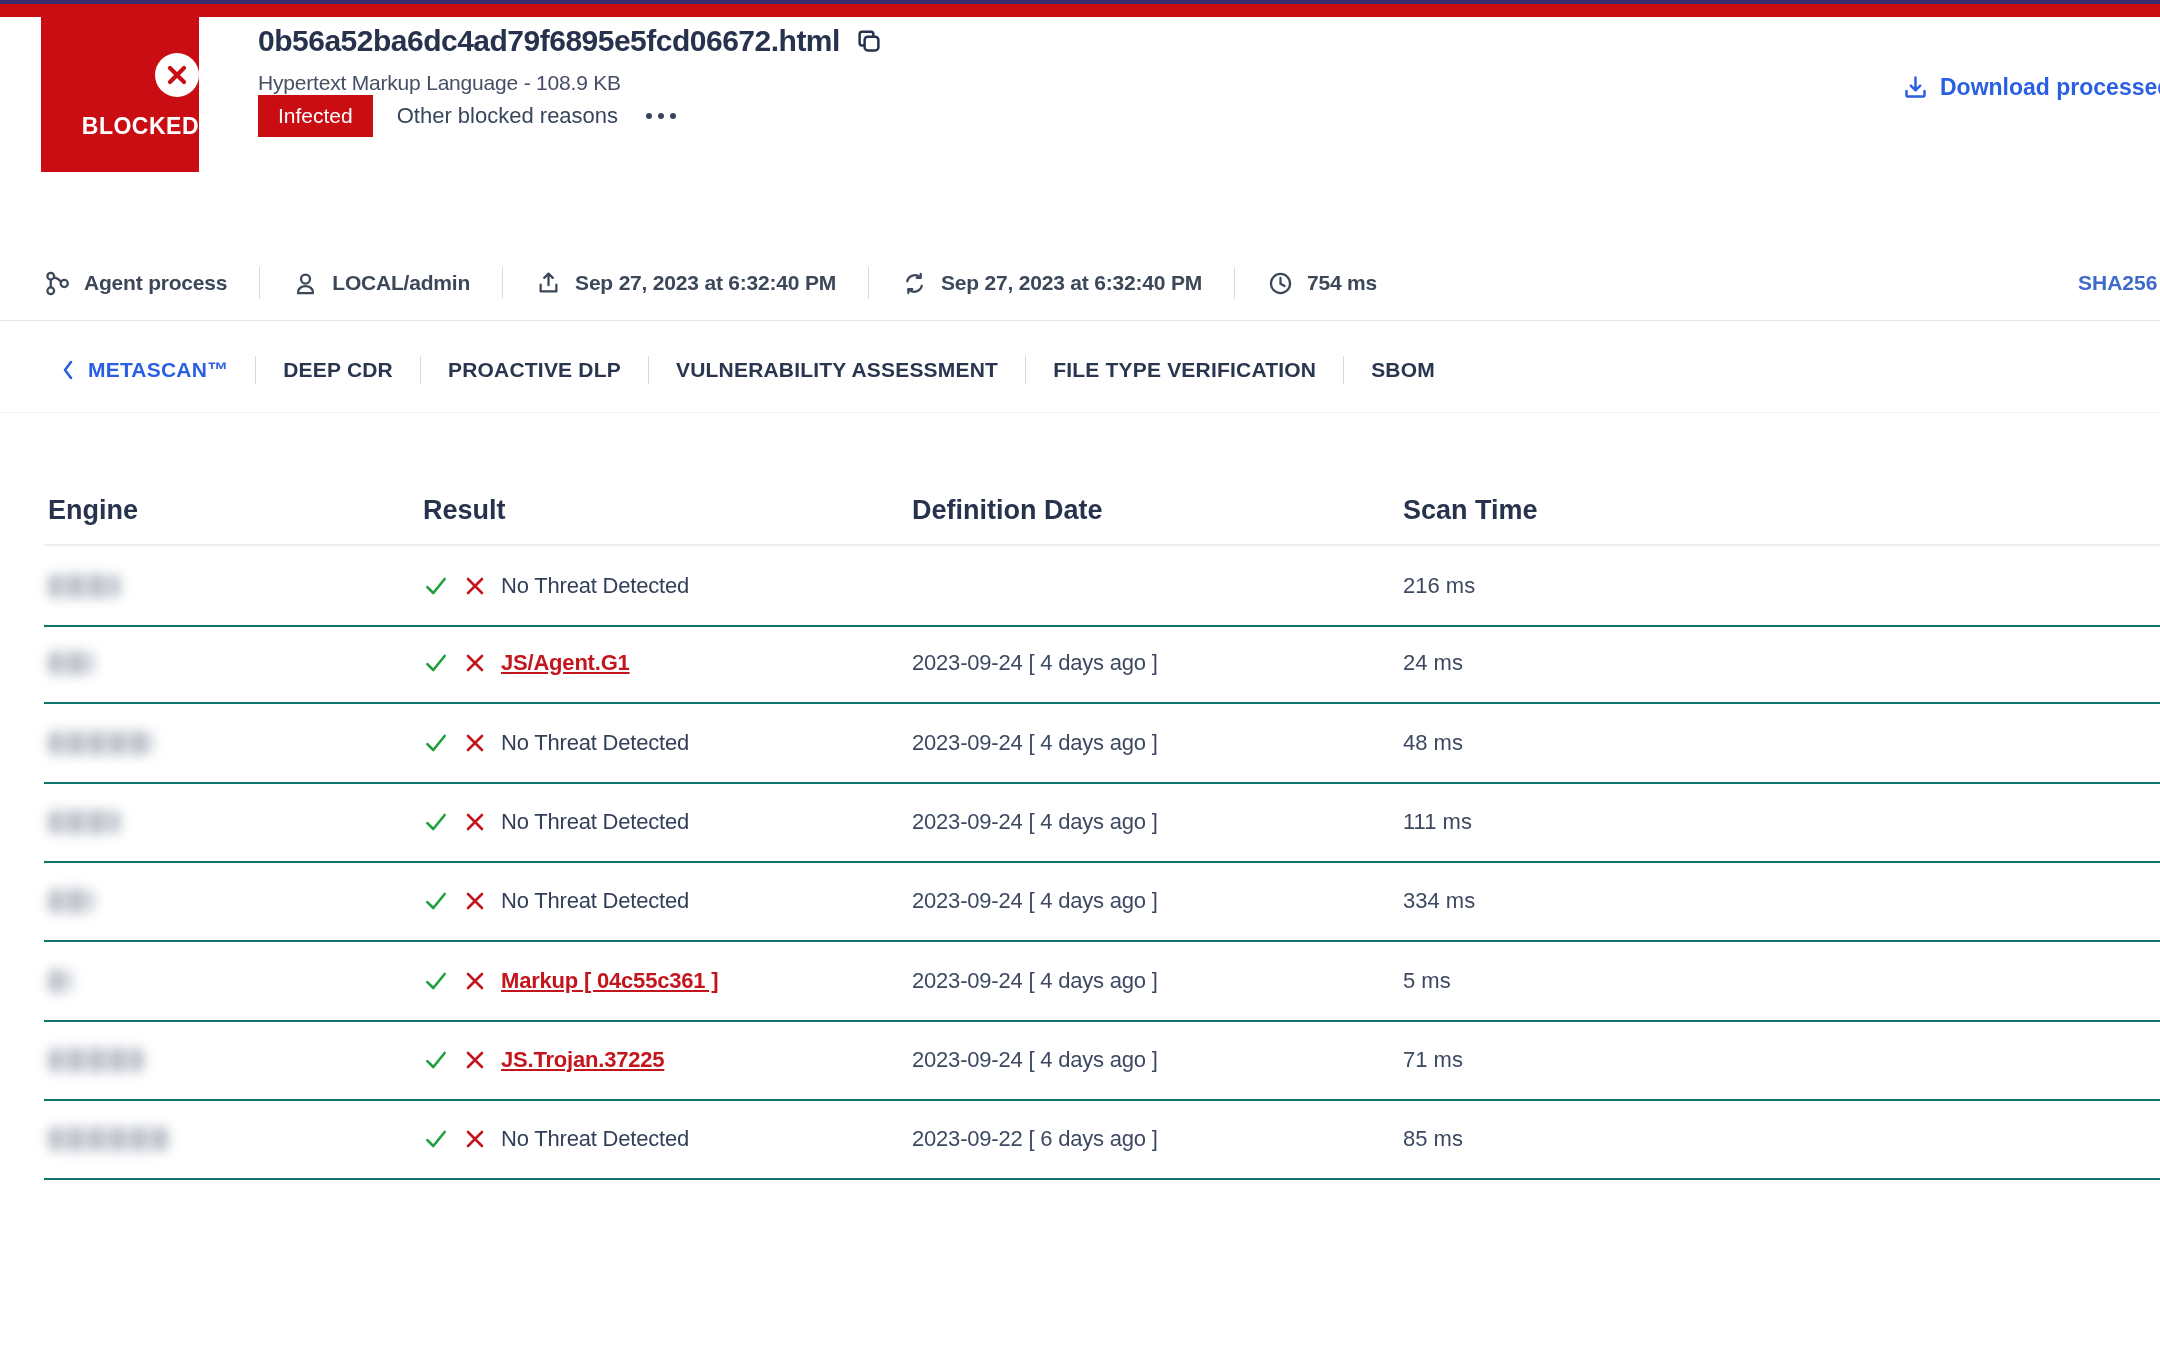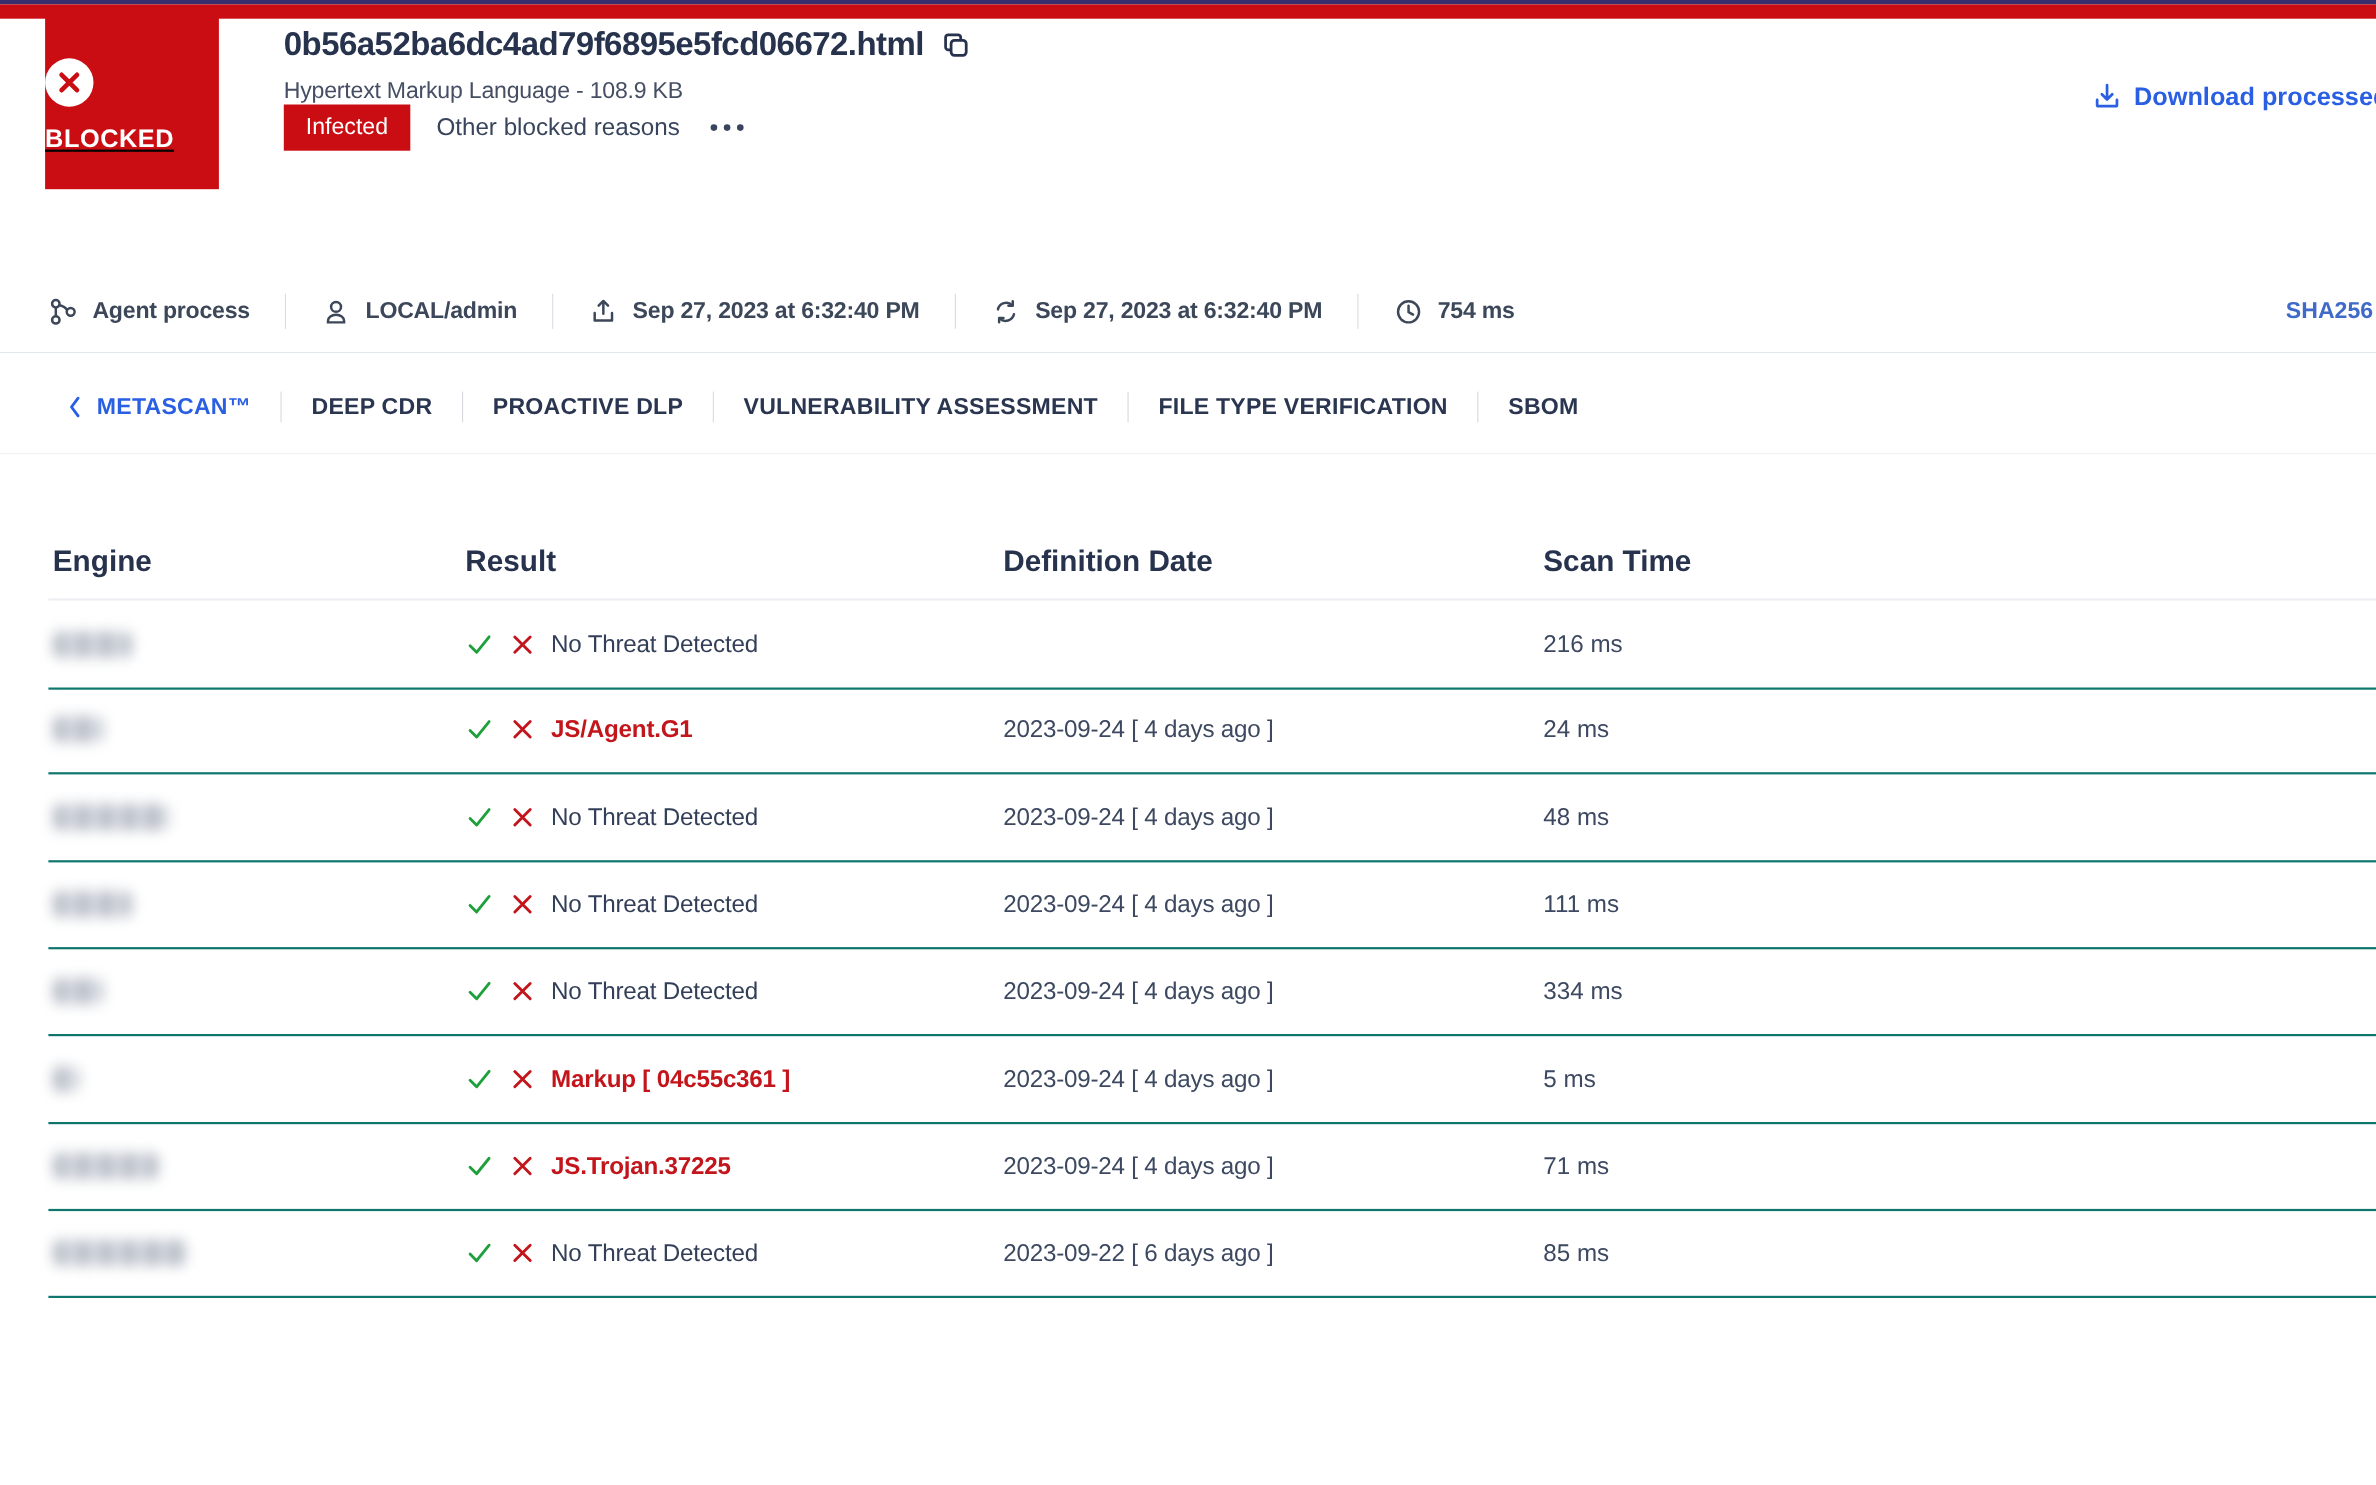--- a/index.html
+++ b/index.html
@@ -8,21 +8,21 @@
     background:#ffffff;font-family:"Liberation Sans",sans-serif;
     -webkit-font-smoothing:antialiased;
   }
   
   .top-accent{position:absolute;left:0;top:0;width:2160px;height:4px;background:#3a2d6e;}
   .top-red{position:absolute;left:0;top:4px;width:2160px;height:13px;background:#c90d12;}
 
   
   .blocked-badge{
     position:absolute;left:41px;top:14px;width:158px;height:158px;background:#c90d12;
-    display:flex;flex-direction:column;align-items:flex-start;justify-content:center;gap:16px;text-decoration:underline;
+    display:flex;flex-direction:column;align-items:flex-end;justify-content:center;gap:16px;
   }
   .blocked-circle{
     width:44px;height:44px;border-radius:50%;background:#ffffff;
     display:flex;align-items:center;justify-content:center;margin-top:6px;
   }
   .blocked-label{color:#ffffff;font-size:23px;font-weight:bold;letter-spacing:.5px;}
 
   
   .file-header{position:absolute;left:258px;top:24px;}
   .filename-row{display:flex;align-items:center;gap:14px;}
@@ -78,21 +78,21 @@
   }
   .row:first-child{border-top:2px solid #eceef1;}
   .cell{position:absolute;top:0;height:79px;display:flex;align-items:center;font-size:22px;color:#333f58;}
   .blob{
     position:absolute;left:4px;top:28px;height:24px;border-radius:7px;opacity:.55;
     background:repeating-linear-gradient(90deg,#7d8798 0 13px,#c2c8d2 13px 21px);
     filter:blur(6px);
   }
   .result-wrap{left:379px;gap:14px;}
   .result-text{letter-spacing:-0.2px;}
-  .row.infected .result-text{color:#c3161c;font-weight:bold;}
+  .row.infected .result-text{color:#c3161c;font-weight:bold;text-decoration:underline;}
   .cell.date{left:868px;color:#3d4961;letter-spacing:-0.2px;}
   .cell.time{left:1359px;color:#3d4961;}
   .row .icon-check,.row .icon-cross{display:none;}
   .row.clean .icon-check{display:block;}
   .row.infected .icon-cross{display:block;}
 </style>
 </head>
 <body>
 
 <div class="top-accent"></div>

